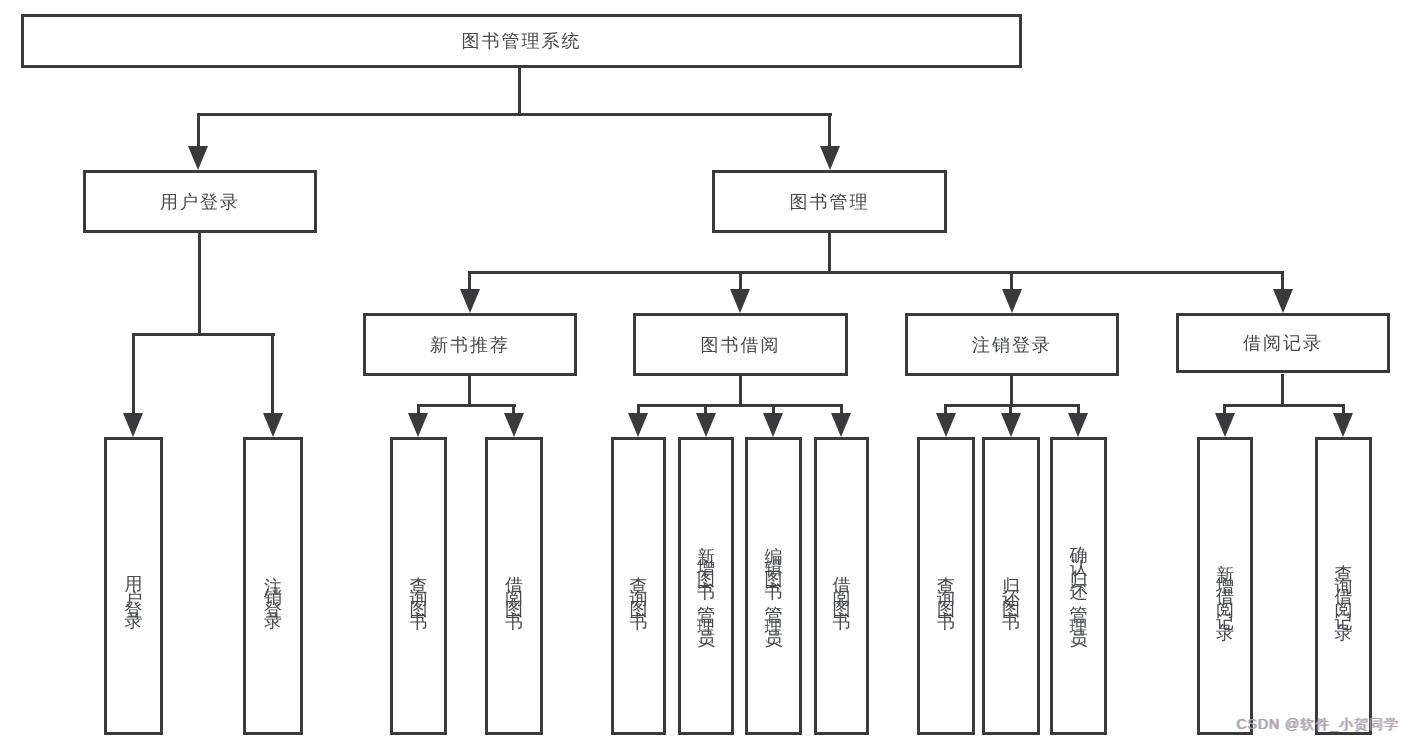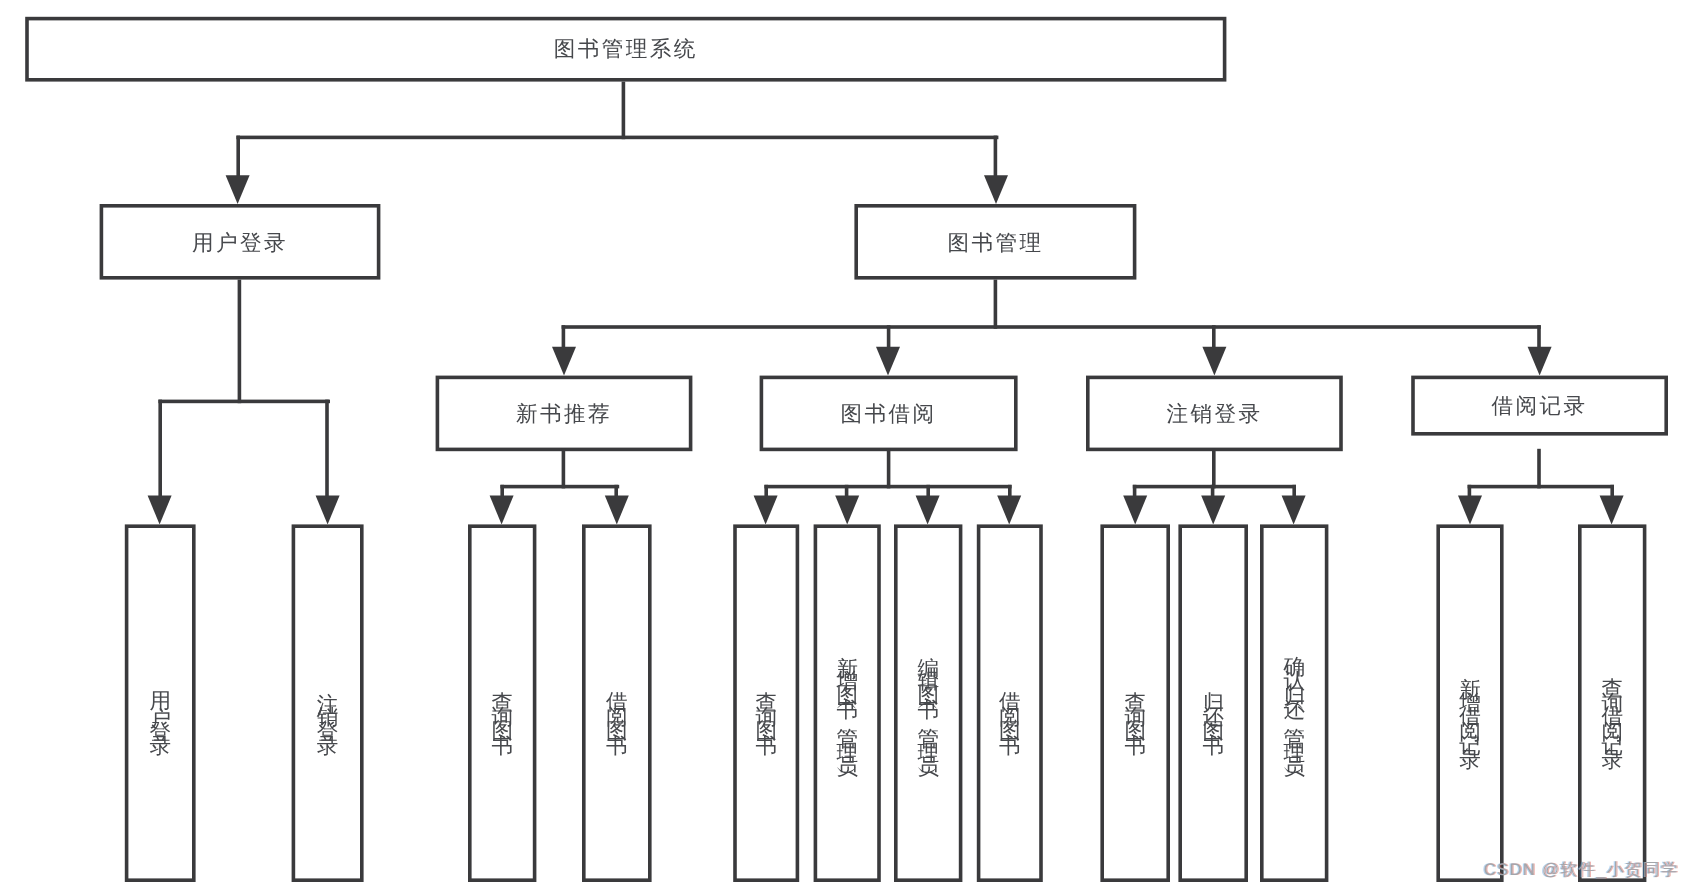--- a/index.html
+++ b/index.html
@@ -69,21 +69,21 @@
   <div class="vline" style="left:739px;top:271px;height:21px;"></div>
   <div class="arrow" style="left:730px;top:289px;"></div>
   <div class="vline" style="left:1010px;top:271px;height:21px;"></div>
   <div class="arrow" style="left:1002px;top:289px;"></div>
   <div class="vline" style="left:1281px;top:271px;height:21px;"></div>
   <div class="arrow" style="left:1273px;top:289px;"></div>
 
   <div class="node" style="left:633px;top:313px;width:215px;height:63px;">图书借阅</div>
   <div class="node" style="left:363px;top:313px;width:214px;height:63px;">新书推荐</div>
   <div class="node" style="left:905px;top:313px;width:214px;height:63px;">注销登录</div>
-  <div class="node" style="left:1176px;top:313px;width:214px;height:50px;">借阅记录</div>
+  <div class="node" style="left:1176px;top:313px;width:214px;height:60px;">借阅记录</div>
 
   <div class="vline" style="left:468px;top:374px;height:33px;"></div>
   <div class="hline" style="left:417px;top:404px;width:99px;"></div>
   <div class="vline" style="left:417px;top:404px;height:13px;"></div>
   <div class="arrow" style="left:408px;top:413px;"></div>
   <div class="vline" style="left:512px;top:404px;height:13px;"></div>
   <div class="arrow" style="left:504px;top:413px;"></div>
 
   <div class="vline" style="left:739px;top:374px;height:33px;"></div>
   <div class="hline" style="left:637px;top:404px;width:206px;"></div>

